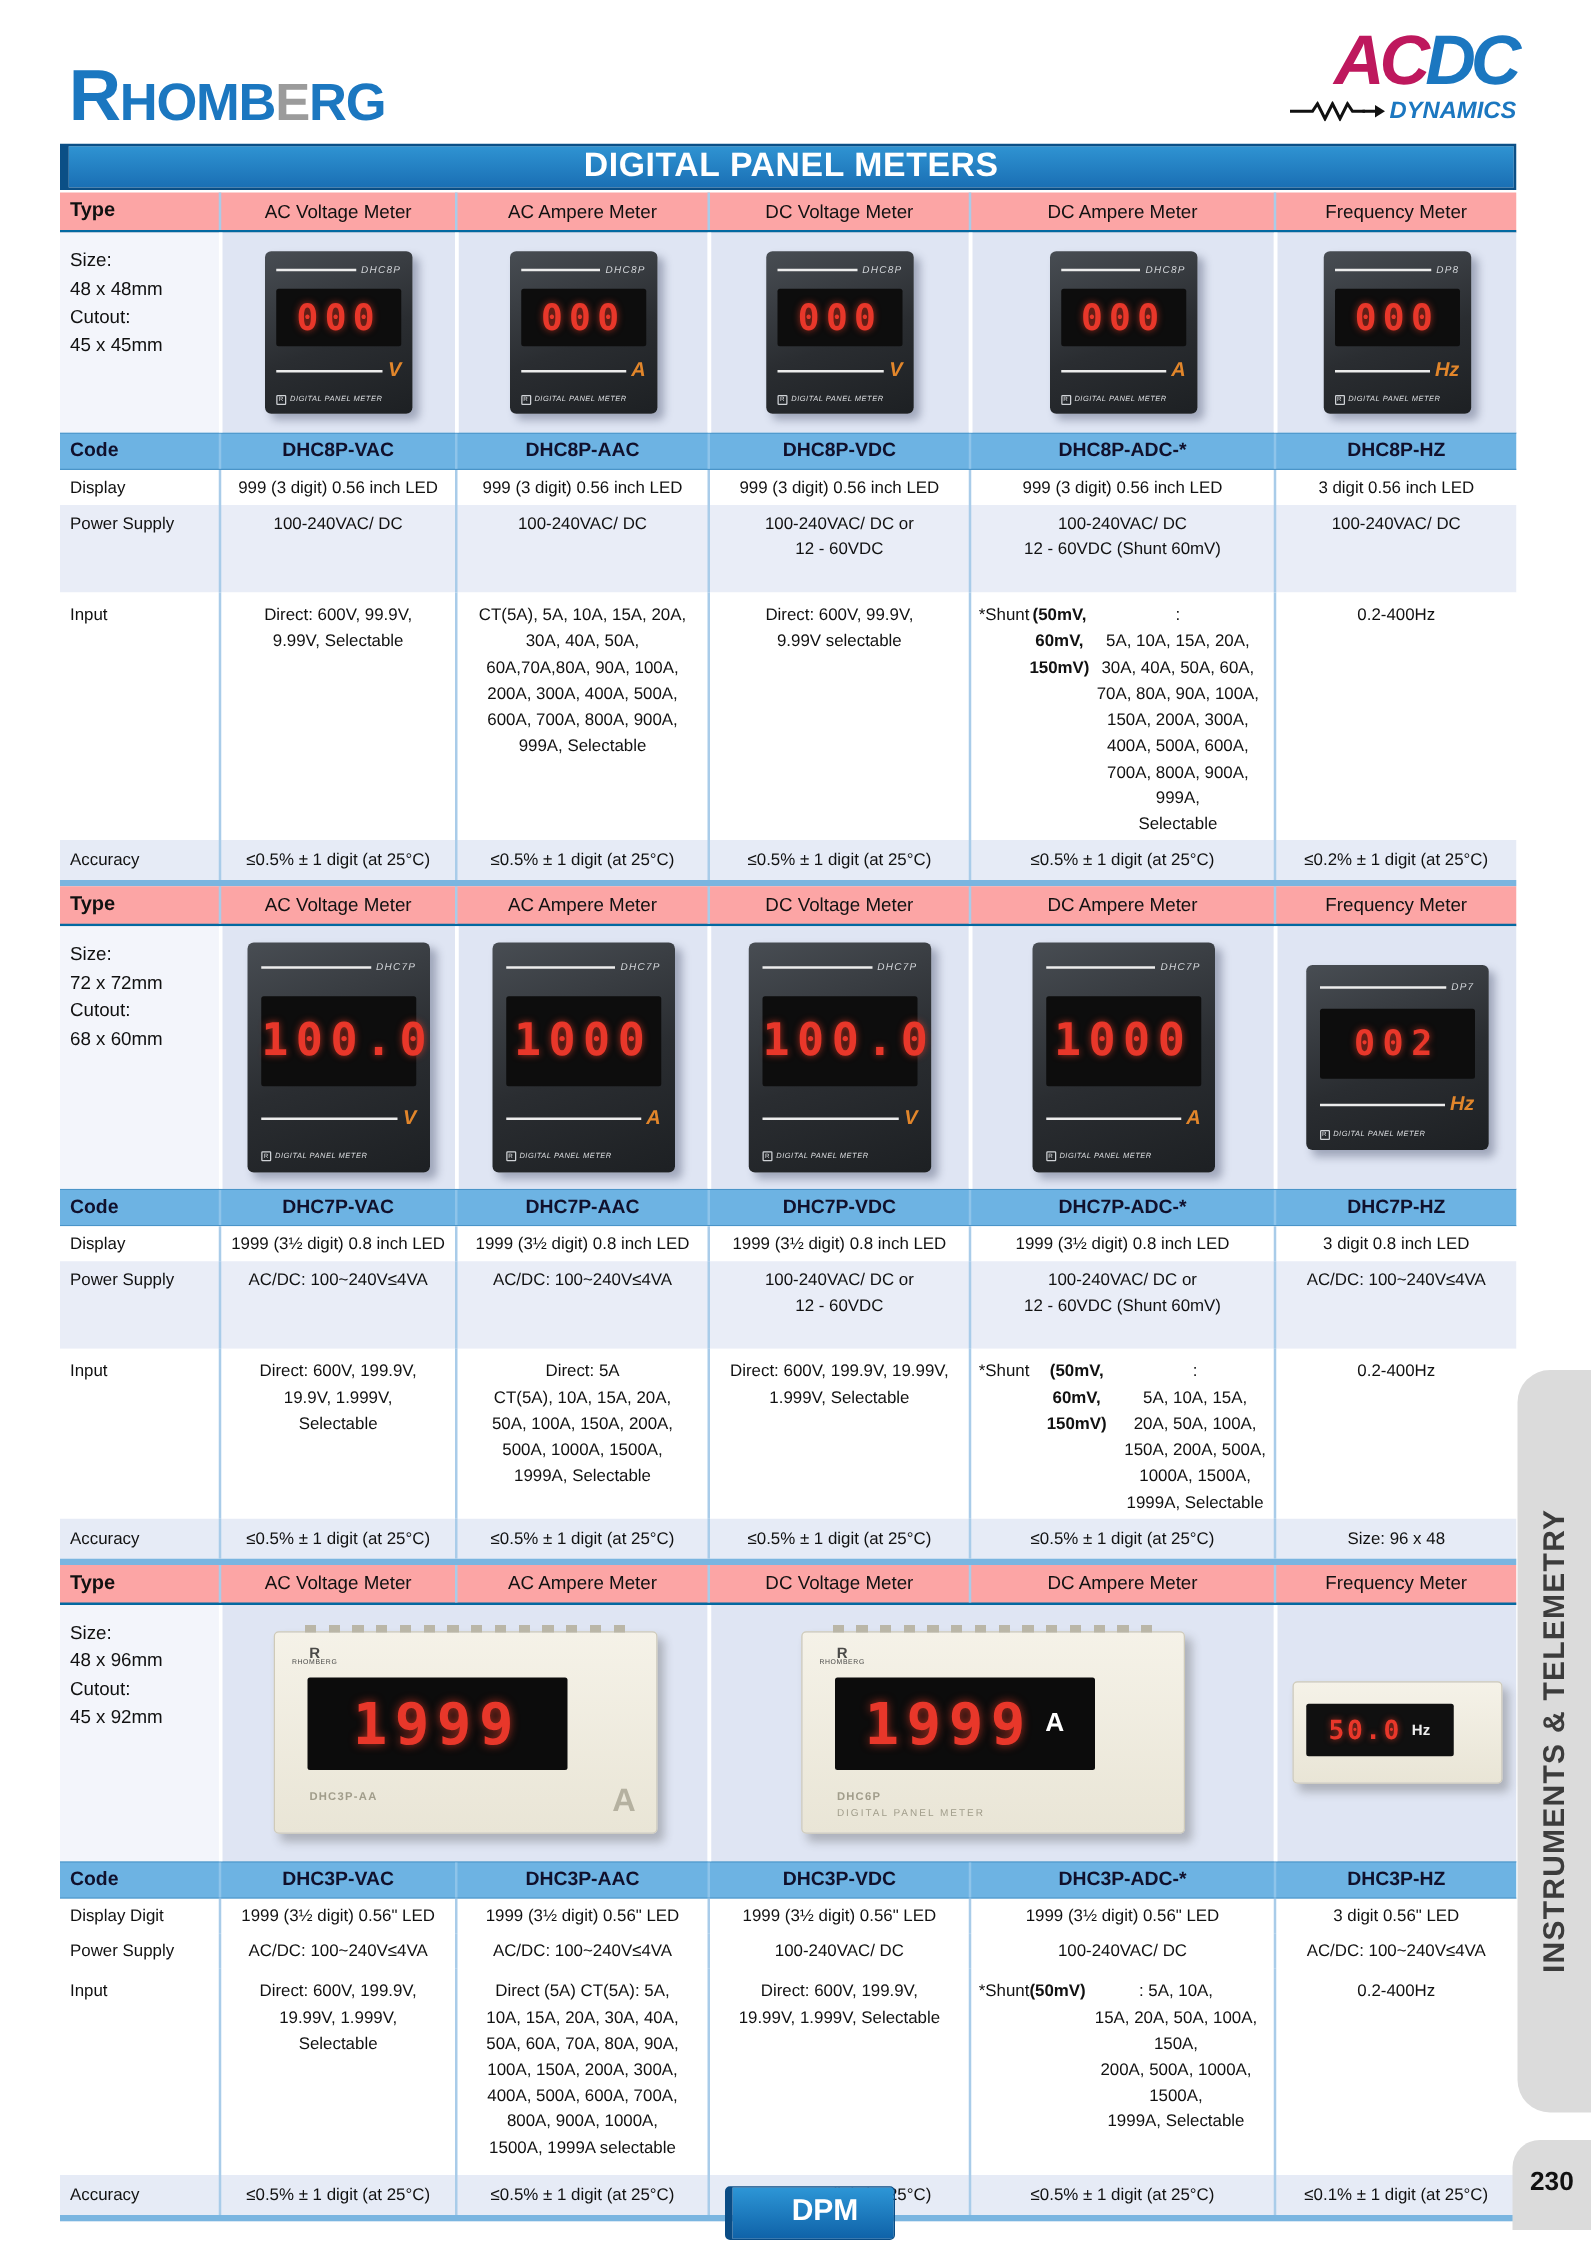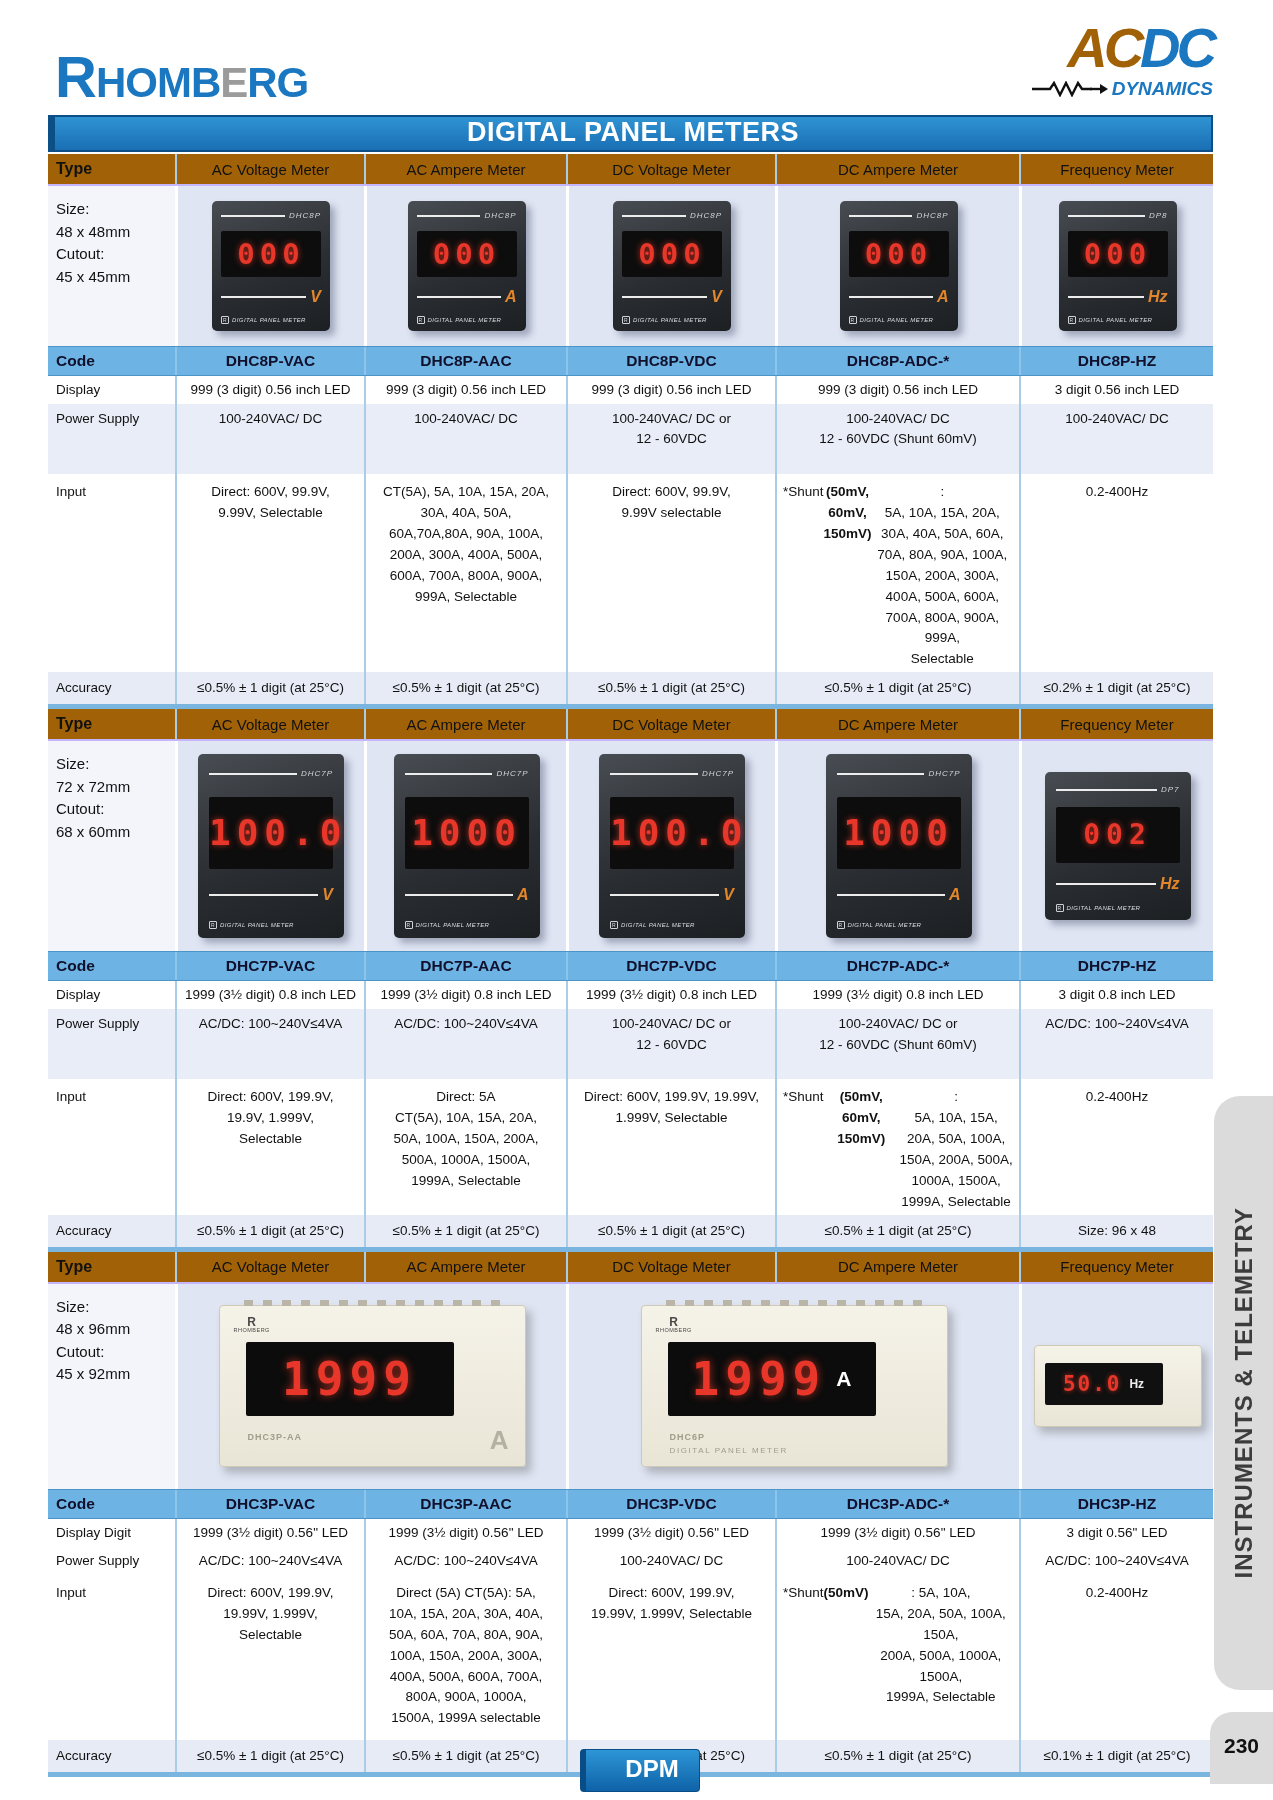--- a/index.html
+++ b/index.html
@@ -5,37 +5,37 @@
   html,body{margin:0;padding:0;background:#fff;}
   .page{position:relative;width:1273px;height:1800px;background:#fff;overflow:hidden;
         font-family:"Liberation Sans",sans-serif;color:#111;}
   
   .rh-logo{position:absolute;left:55px;top:48px;font-weight:bold;color:#1b77c0;letter-spacing:-1px;line-height:1;}
   .rh-logo .rh-r{font-size:58px;}
   .rh-logo .rh-rest{font-size:42px;}
   .rh-logo .rh-e{color:#9b9b9b;}
   .acdc{position:absolute;left:998px;top:20px;width:215px;text-align:right;}
   .acdc-line1{font-size:56px;font-weight:bold;font-style:italic;letter-spacing:-4px;line-height:1;}
-  .acdc-ac{color:#a16207;}
+  .acdc-ac{color:#be185d;}
   .acdc-dc{color:#1b77c0;}
   .acdc-line2{display:flex;align-items:center;justify-content:flex-end;gap:2px;margin-top:2px;}
   .acdc-dyn{color:#1b77c0;font-weight:bold;font-style:italic;font-size:19px;letter-spacing:0;}
   
   .banner{position:absolute;left:48px;top:115px;width:1165px;height:37px;
           background:linear-gradient(180deg,#2f93d2 0%,#1a6fb4 100%);
           border:2px solid #0b4f86;border-left:7px solid #0b4f86;box-sizing:border-box;
           color:#fff;font-weight:bold;font-size:27px;text-align:center;line-height:31px;letter-spacing:.5px;}
   
   .dpm-table{position:absolute;left:48px;top:154px;width:1165px;}
   .row{display:grid;grid-template-columns:127px 189px 202px 209px 244px 194px;}
   .cell{display:flex;align-items:center;justify-content:center;text-align:center;
         box-sizing:border-box;padding:2px 6px;}
   .row > .cell + .cell{border-left:2px solid #a9cce9;}
   .lbl{justify-content:flex-start;text-align:left;padding-left:8px;}
-  .type-row{min-height:30px;border-bottom:2px solid #c4b5fd;font-size:15px;background:#a16207;}
+  .type-row{min-height:30px;border-bottom:2px solid #0369a1;font-size:15px;background:#fca5a5;}
   .type-row .lbl{font-weight:bold;font-size:16px;}
   .img-row .cell + .cell{border-left:3px solid #fff;}
   .img-row .img-cell{background:#dfe5f3;padding:8px 4px;}
   .size-cell{background:#f3f5fb;align-items:flex-start;justify-content:flex-start;text-align:left;
              padding:12px 4px 0 8px;white-space:pre-line;font-size:15px;line-height:1.5;}
   .code-row{min-height:28px;background:#6db3e3;border-top:1px solid #4a94c8;border-bottom:1px solid #4a94c8;
             font-weight:bold;font-size:15.5px;color:#10102c;}
   .code-row > .cell + .cell{border-left:2px solid #8ec4ea;}
   .data-row{font-size:13.5px;line-height:1.5;}
   .data-row .val{white-space:pre-line;}
@@ -89,21 +89,21 @@
   .a-ghost{position:absolute;right:16px;bottom:10px;color:#b5b1a0;font-size:26px;font-weight:bold;}
   .w-model{position:absolute;left:28px;bottom:24px;color:#a19d8b;font-size:9px;font-weight:bold;letter-spacing:1px;}
   .w-caption{position:absolute;left:28px;bottom:11px;color:#a19d8b;font-size:8px;letter-spacing:1.6px;}
   .wide-hz{width:166px;height:80px;position:relative;}
   .hz-lcd{position:absolute;left:10px;top:17px;width:118px;height:42px;background:#101010;border-radius:2px;
           display:flex;align-items:center;justify-content:center;gap:8px;}
   .hz-digits{color:#e8372a;font-family:"DejaVu Sans Mono",monospace;font-weight:bold;font-size:21px;
              letter-spacing:2px;text-shadow:0 0 5px rgba(235,60,40,.7);}
   .hz-unit{color:#eee;font-weight:bold;font-size:12px;}
   
-  .dpm-btn{position:absolute;left:580px;top:1749px;width:120px;height:43px;box-sizing:border-box;
+  .dpm-btn{position:absolute;left:580px;top:1749px;width:136px;height:43px;box-sizing:border-box;
            background:linear-gradient(180deg,#2d96d6 0%,#0f62a8 100%);
            border:1px solid #0a4c85;border-left:6px solid #0a4c85;border-radius:4px;
            color:#fff;font-weight:bold;font-size:24px;text-align:center;line-height:38px;padding-left:19px;}
   .side-tab{position:absolute;left:1214px;top:1096px;width:59px;height:594px;background:#dbdbdb;
             border-radius:26px 0 0 26px;display:flex;align-items:center;justify-content:center;}
   .side-tab span{writing-mode:vertical-rl;transform:rotate(180deg);font-weight:bold;font-size:24px;
                  color:#3c3c3c;letter-spacing:1px;white-space:nowrap;}
   .page-tab{position:absolute;left:1210px;top:1712px;width:63px;height:72px;background:#dbdbdb;
             border-radius:22px 0 0 0;box-sizing:border-box;padding-top:22px;text-align:center;
             font-weight:bold;font-size:21px;color:#111;}

